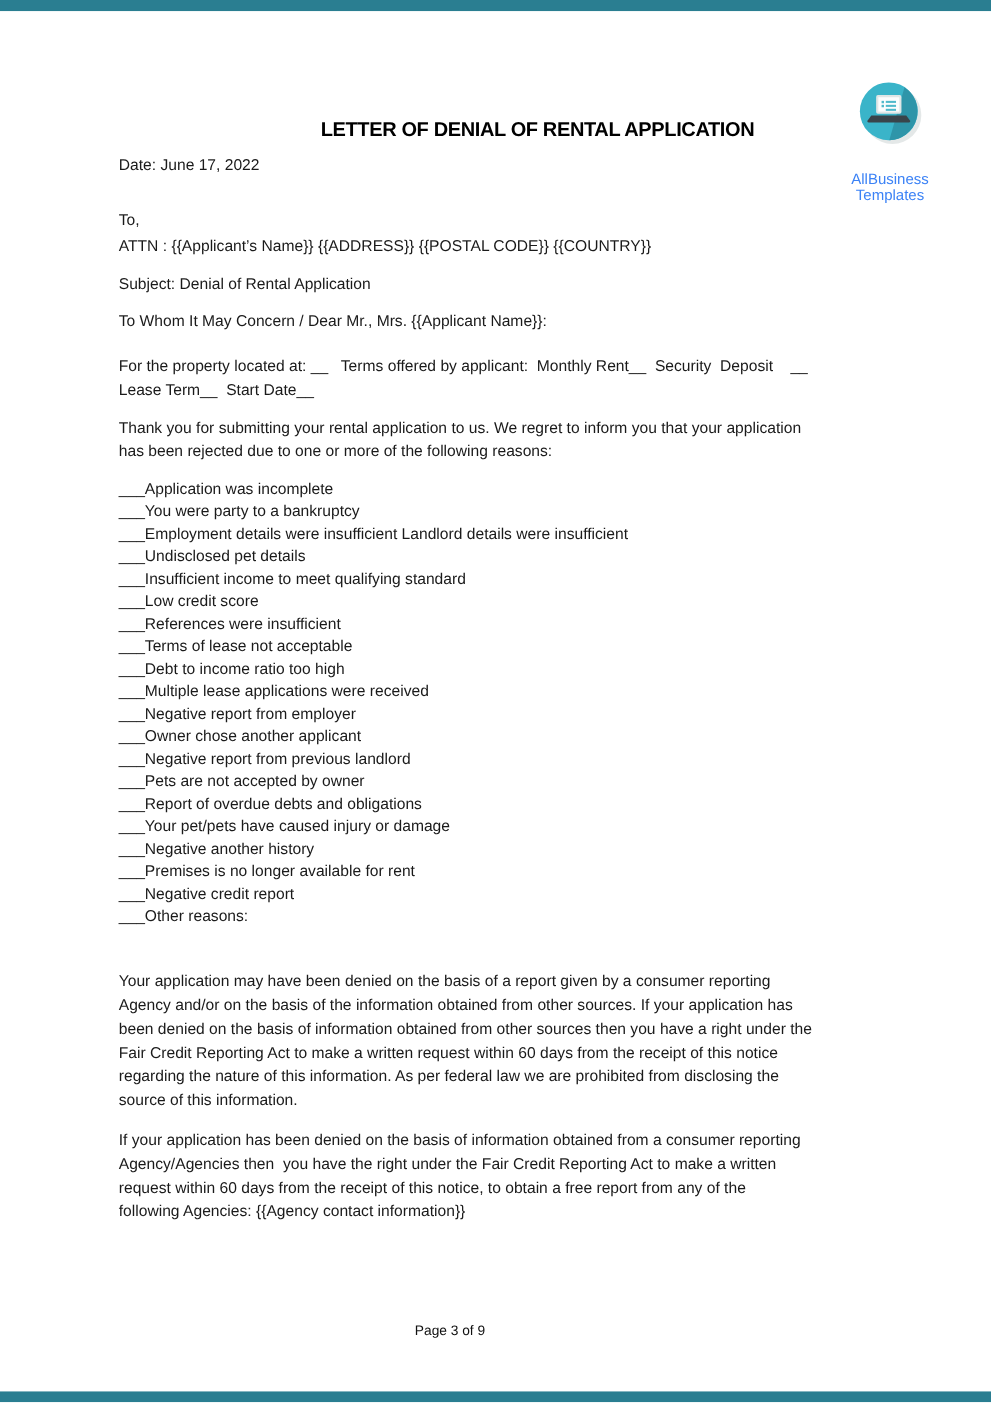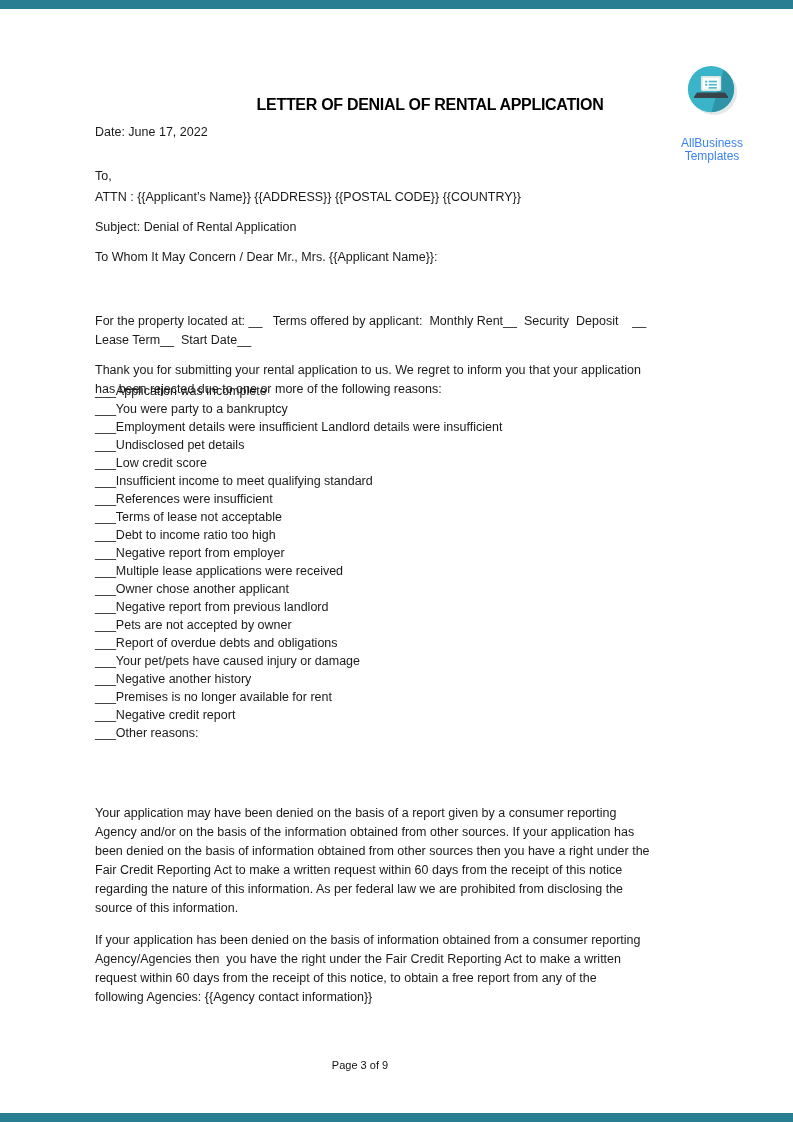--- a/index.html
+++ b/index.html
@@ -16,21 +16,21 @@
   .bar { position:absolute; left:0; width:793px; height:9px; display:block; }
   .bar.top { top:0; }
   .bar.bottom { bottom:0; }
   .title {
     top:96px; left:95px; width:670px;
     text-align:center;
     font-weight:bold; font-size:16px; letter-spacing:-0.3px;
     color:#000000;
   }
   .line { left:95px; width:650px; line-height:15px; }
-  .ml { white-space:pre-wrap; line-height:19px;margin-top:28px; }
+  .ml { white-space:pre-wrap; line-height:19px; }
   .reasons { top:382px; left:95px; width:650px; }
   .reason { line-height:18px; height:18px; }
   .bold { font-weight:normal; }
   .footer {
     top:1059px; left:0; width:720px;
     text-align:center; font-size:11px; color:#111111;
   }
   .logo { top:64px; left:664px; width:96px; text-align:center; }
   .logo-text { font-size:12px; line-height:13px; color:#3b82f6; margin-top:16px; }
 </style>
@@ -81,27 +81,27 @@
 Lease Term__  Start Date__</div>
 
   <div class="abs line ml" style="top:333px">Thank you for submitting your rental application to us. We regret to inform you that your application
 has been rejected due to one or more of the following reasons:</div>
 
   <div class="abs reasons">
     <div class="reason">___Application was incomplete</div>
     <div class="reason">___You were party to a bankruptcy</div>
     <div class="reason">___Employment details were insufficient Landlord details were insufficient</div>
     <div class="reason">___Undisclosed pet details</div>
+    <div class="reason">___Insufficient income to meet qualifying standard</div>
     <div class="reason">___Low credit score</div>
-    <div class="reason">___Insufficient income to meet qualifying standard</div>
     <div class="reason">___References were insufficient</div>
     <div class="reason">___Terms of lease not acceptable</div>
     <div class="reason">___Debt to income ratio too high</div>
+    <div class="reason">___Multiple lease applications were received</div>
     <div class="reason">___Negative report from employer</div>
-    <div class="reason">___Multiple lease applications were received</div>
     <div class="reason">___Owner chose another applicant</div>
     <div class="reason">___Negative report from previous landlord</div>
     <div class="reason">___Pets are not accepted by owner</div>
     <div class="reason">___Report of overdue debts and obligations</div>
     <div class="reason">___Your pet/pets have caused injury or damage</div>
     <div class="reason">___Negative another history</div>
     <div class="reason">___Premises is no longer available for rent</div>
     <div class="reason">___Negative credit report</div>
     <div class="reason">___Other reasons:</div>
   </div>

